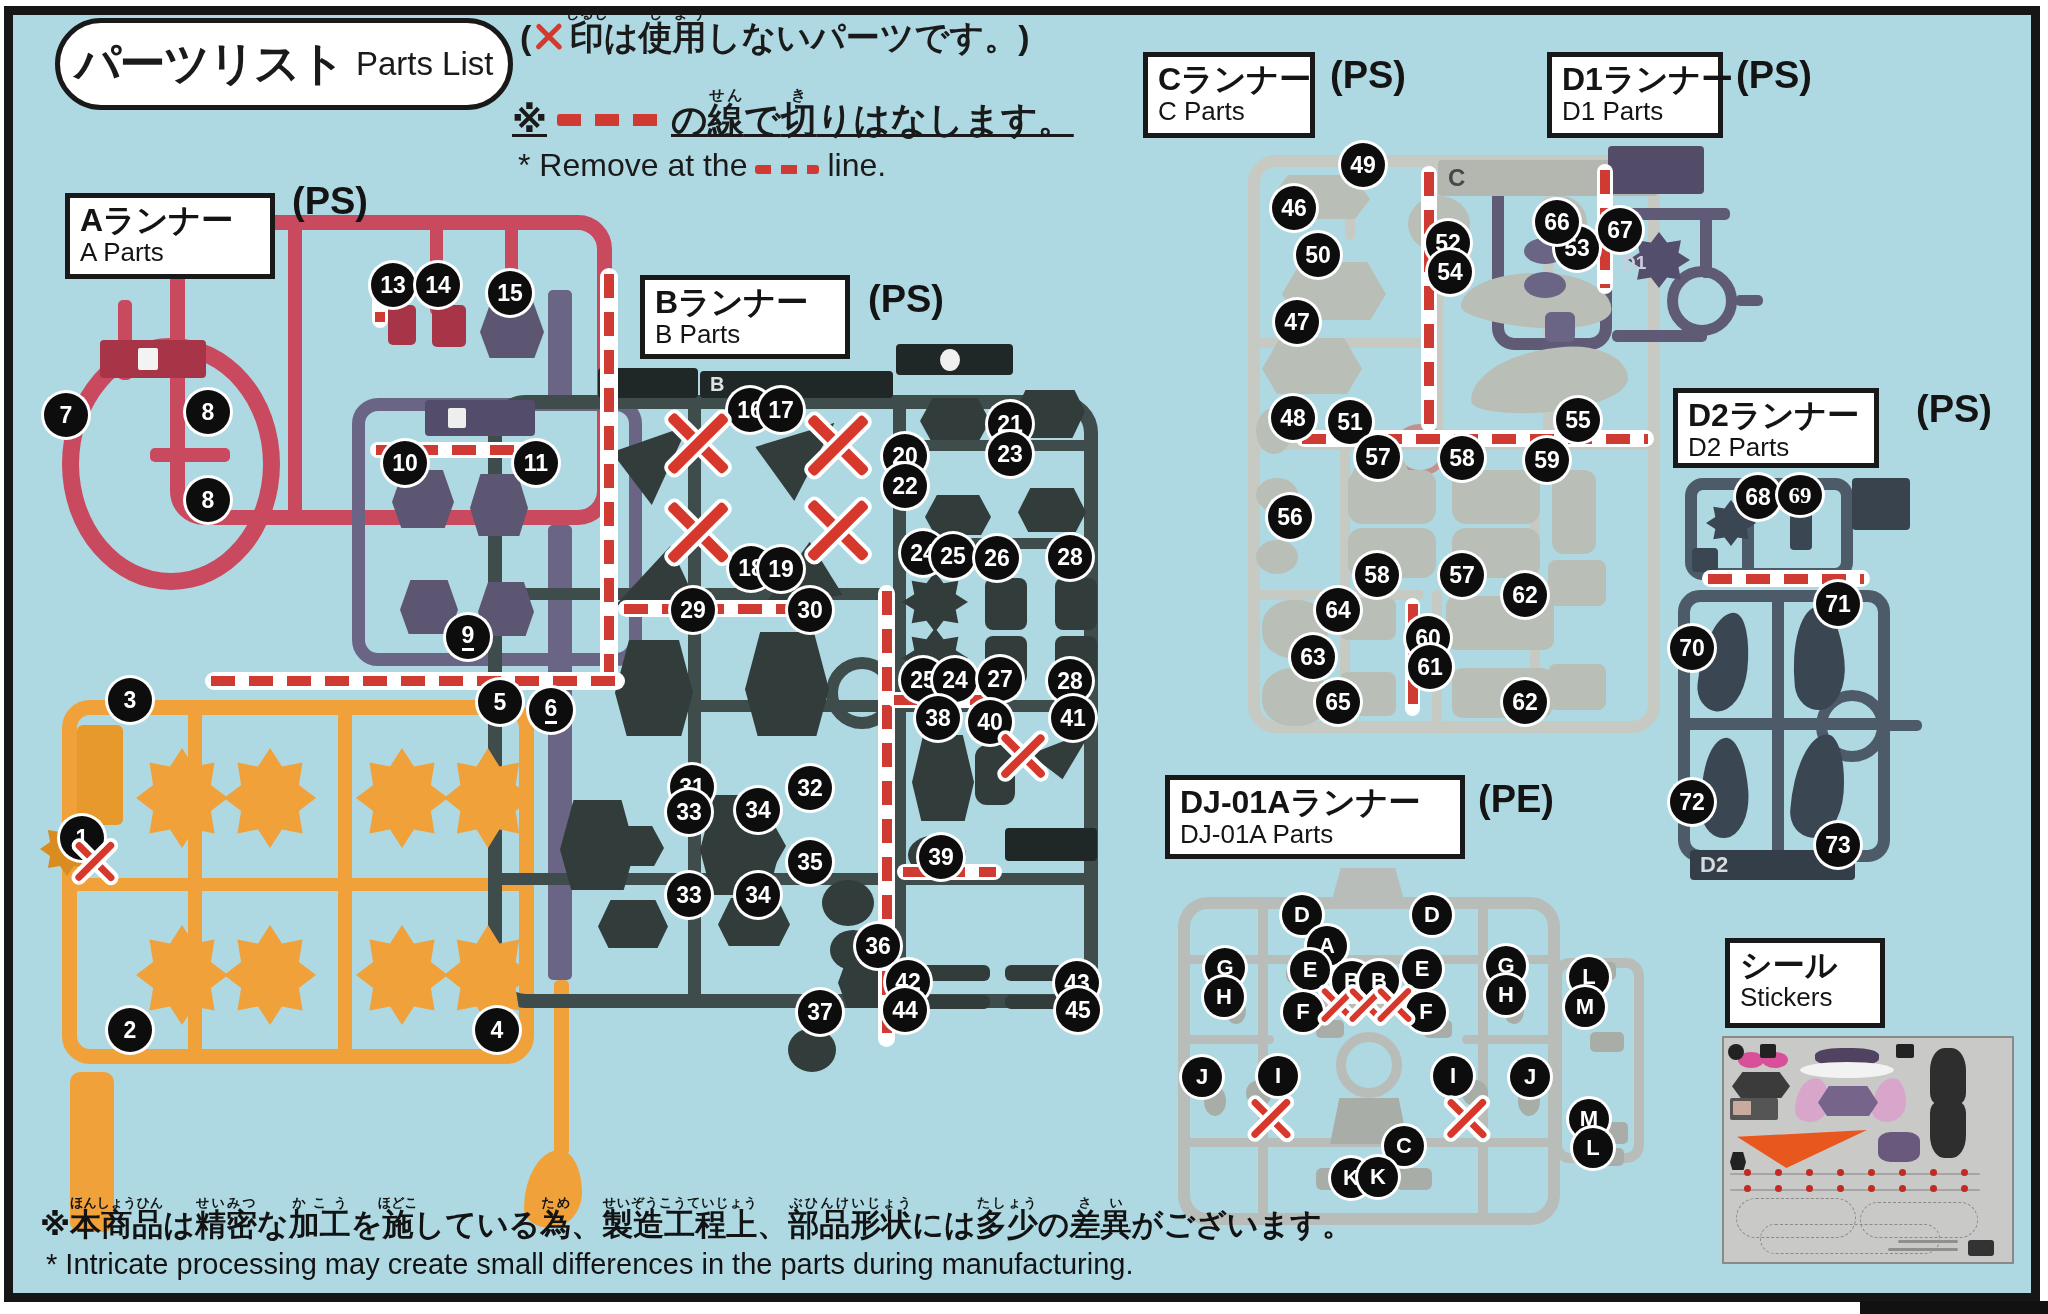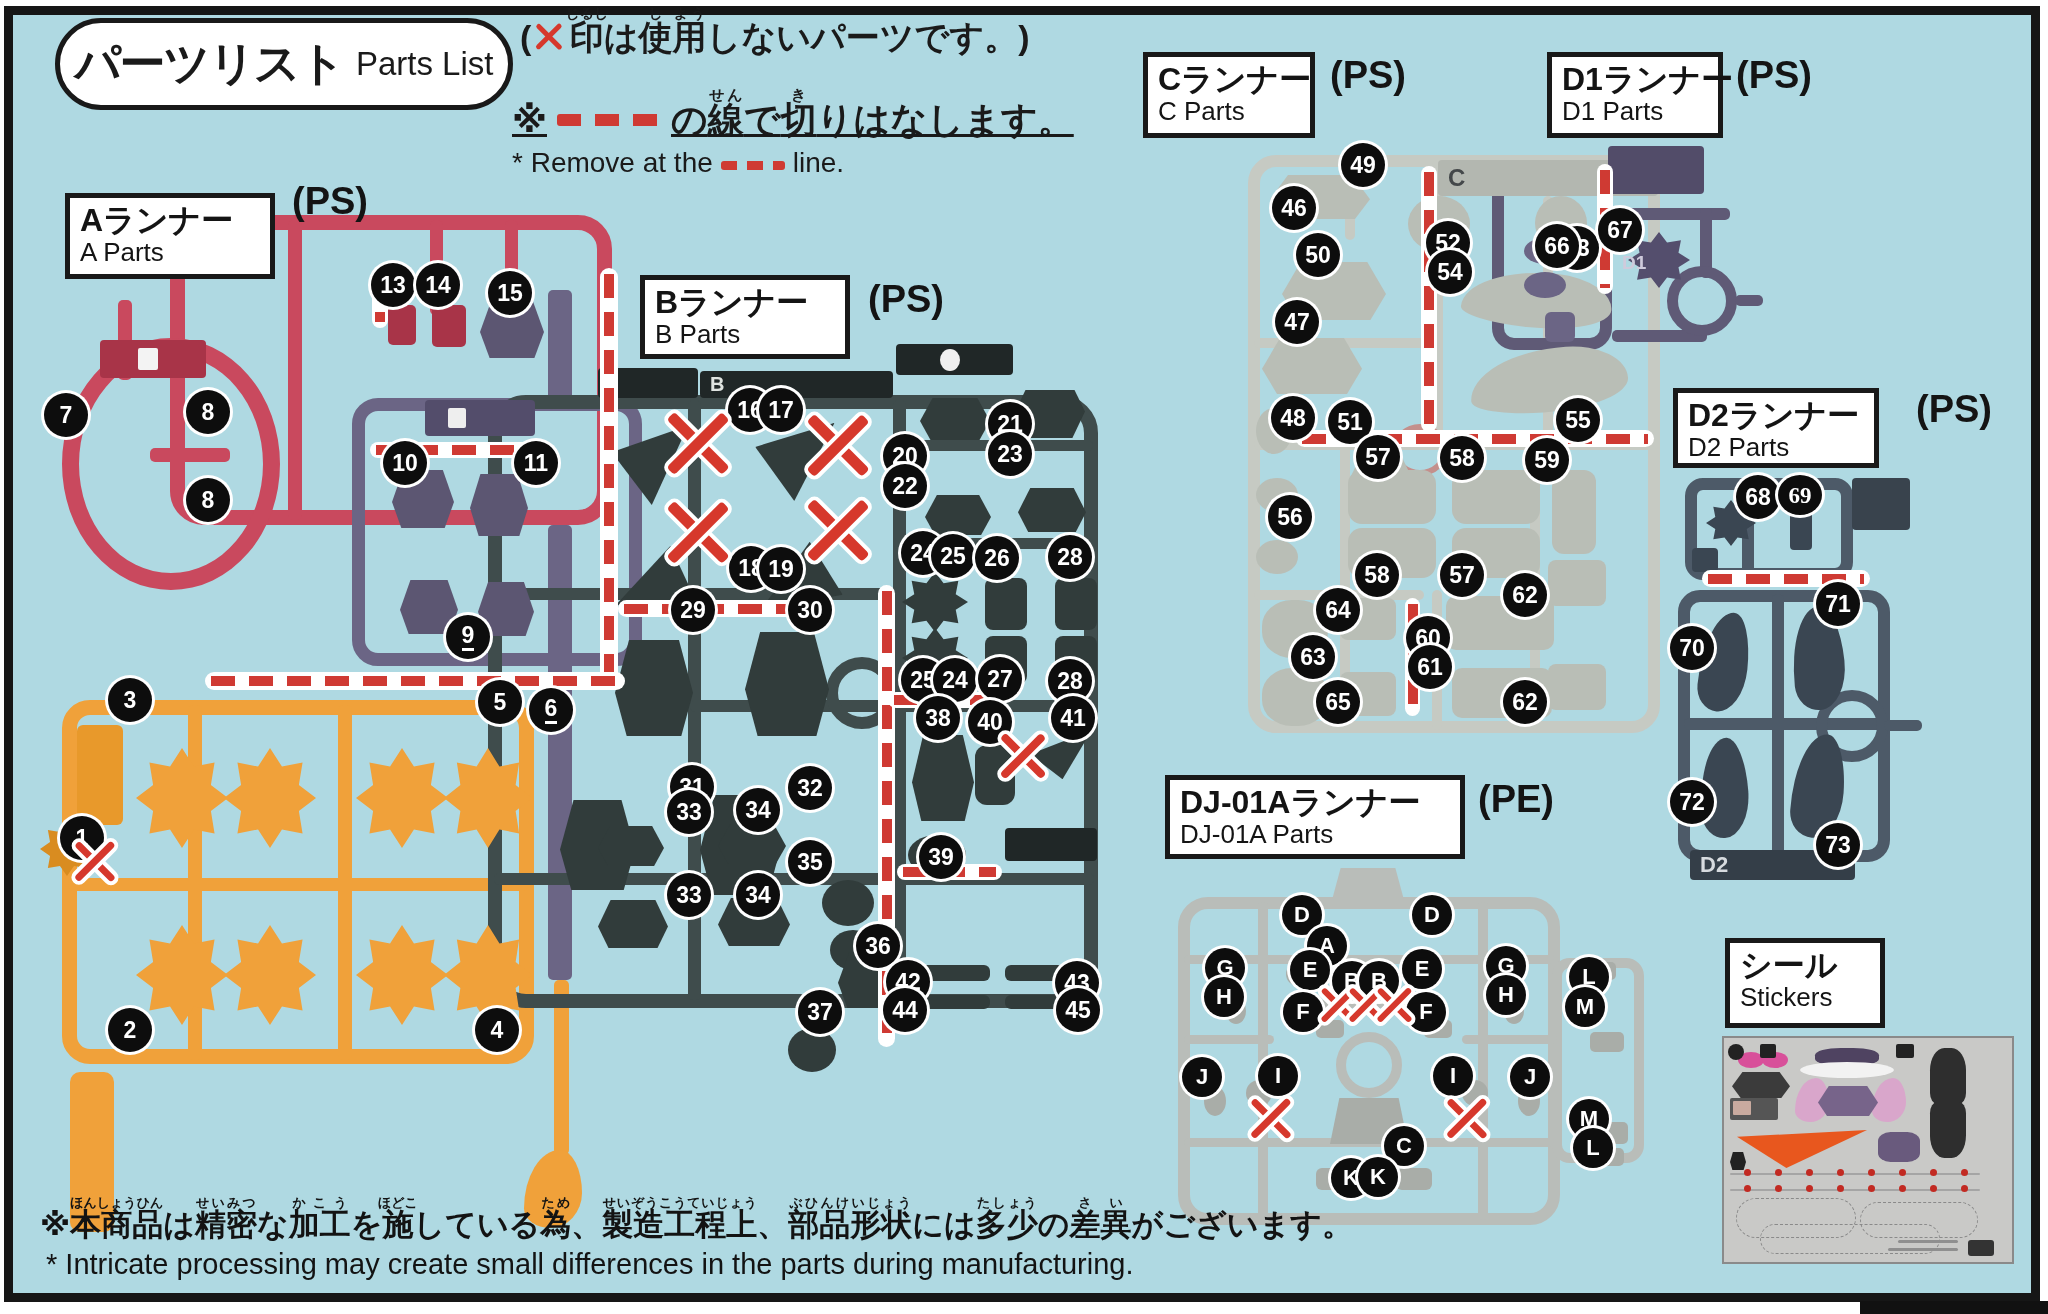--- a/index.html
+++ b/index.html
@@ -17,21 +17,21 @@
   .t-en{font-size:33px;font-weight:400;color:#1a1a1a;margin-left:12px;}
 
   
   .note-x{position:absolute;left:520px;top:6px;z-index:7;}
   .note-x-jp{font-size:34px;font-weight:bold;color:#1a1a1a;}
   .note-x-jp rt{font-size:14px;font-weight:bold;}
   .note-x-en{font-size:28px;color:#1a1a1a;margin-top:2px;margin-left:14px;}
   .note-cut{position:absolute;left:512px;top:88px;z-index:7;}
   .note-cut-jp{font-size:36px;font-weight:bold;color:#1a1a1a;text-decoration:underline;}
   .note-cut-jp rt{font-size:15px;font-weight:bold;}
-  .note-cut-en{font-size:28px;color:#1a1a1a;margin-top:2px;}
+  .note-cut-en{font-size:32px;color:#1a1a1a;margin-top:2px;margin-left:6px;}
   .inline-dash{display:inline-block;height:12px;width:104px;margin:0 10px;vertical-align:6px;
     background:repeating-linear-gradient(90deg,#cf3a33 0 24px,rgba(0,0,0,0) 24px 38px);border-radius:3px;}
   .inline-dash.small{height:9px;width:64px;margin:0 8px;vertical-align:2px;
     background:repeating-linear-gradient(90deg,#cf3a33 0 16px,rgba(0,0,0,0) 16px 26px);}
   .inline-x{display:inline-block;position:relative;width:30px;height:30px;margin:0 2px;vertical-align:-3px;}
   .inline-x::before,.inline-x::after{content:"";position:absolute;left:-6%;top:41%;width:112%;height:18%;
     border-radius:3px;background:#d6382c;}
   .inline-x::before{transform:rotate(45deg);} .inline-x::after{transform:rotate(-45deg);}
 
   
@@ -523,21 +523,21 @@
         <div class="ring" style="border: 11px solid rgb(95, 90, 118); left: 1667px; top: 266px; width: 70px; height: 70px;"></div>
         <div class="bar" style="background: rgb(95, 90, 118); border-radius: 5px; left: 1735px; top: 295px; width: 28px; height: 11px;"></div>
         <div class="blob ell" style="background: rgb(107, 101, 133); left: 1524px; top: 238px; width: 42px; height: 26px;"></div>
         <div class="blob ell" style="background: rgb(107, 101, 133); left: 1524px; top: 272px; width: 42px; height: 26px;"></div>
         <div class="blob star8" style="background: rgb(84, 78, 109); left: 1628px; top: 232px; width: 62px; height: 56px;"></div>
         <div class="blob rect" style="background: rgb(107, 101, 133); border-radius: 6px; left: 1545px; top: 312px; width: 30px; height: 30px;"></div>
         <div class="tag" style="background: transparent; color: rgb(207, 203, 220); font-size: 19px; left: 1612px; top: 252px; width: 48px; height: 22px;">D1</div>
         <div class="dashpill v" style="left: 1597px; top: 164px; width: 16px; height: 130px;">
           <i></i>
         </div>
-        <div class="pbadge" style="left: 1535px; top: 200px; width: 44px; height: 44px; margin-top: 24px;">
+        <div class="pbadge" style="left: 1535px; top: 200px; width: 44px; height: 44px;">
           <span>66</span>
         </div>
         <div class="pbadge" style="left: 1598px; top: 208px; width: 44px; height: 44px;">
           <span>67</span>
         </div>
       </div>
       <div style="position: absolute; left: 0px; top: 0px;">
         <div class="rbox" style="left: 1673px; top: 388px; width: 206px; height: 80px;">
           <div class="rbox-jp">D2ランナー</div>
           <div class="rbox-en">D2 Parts</div>

